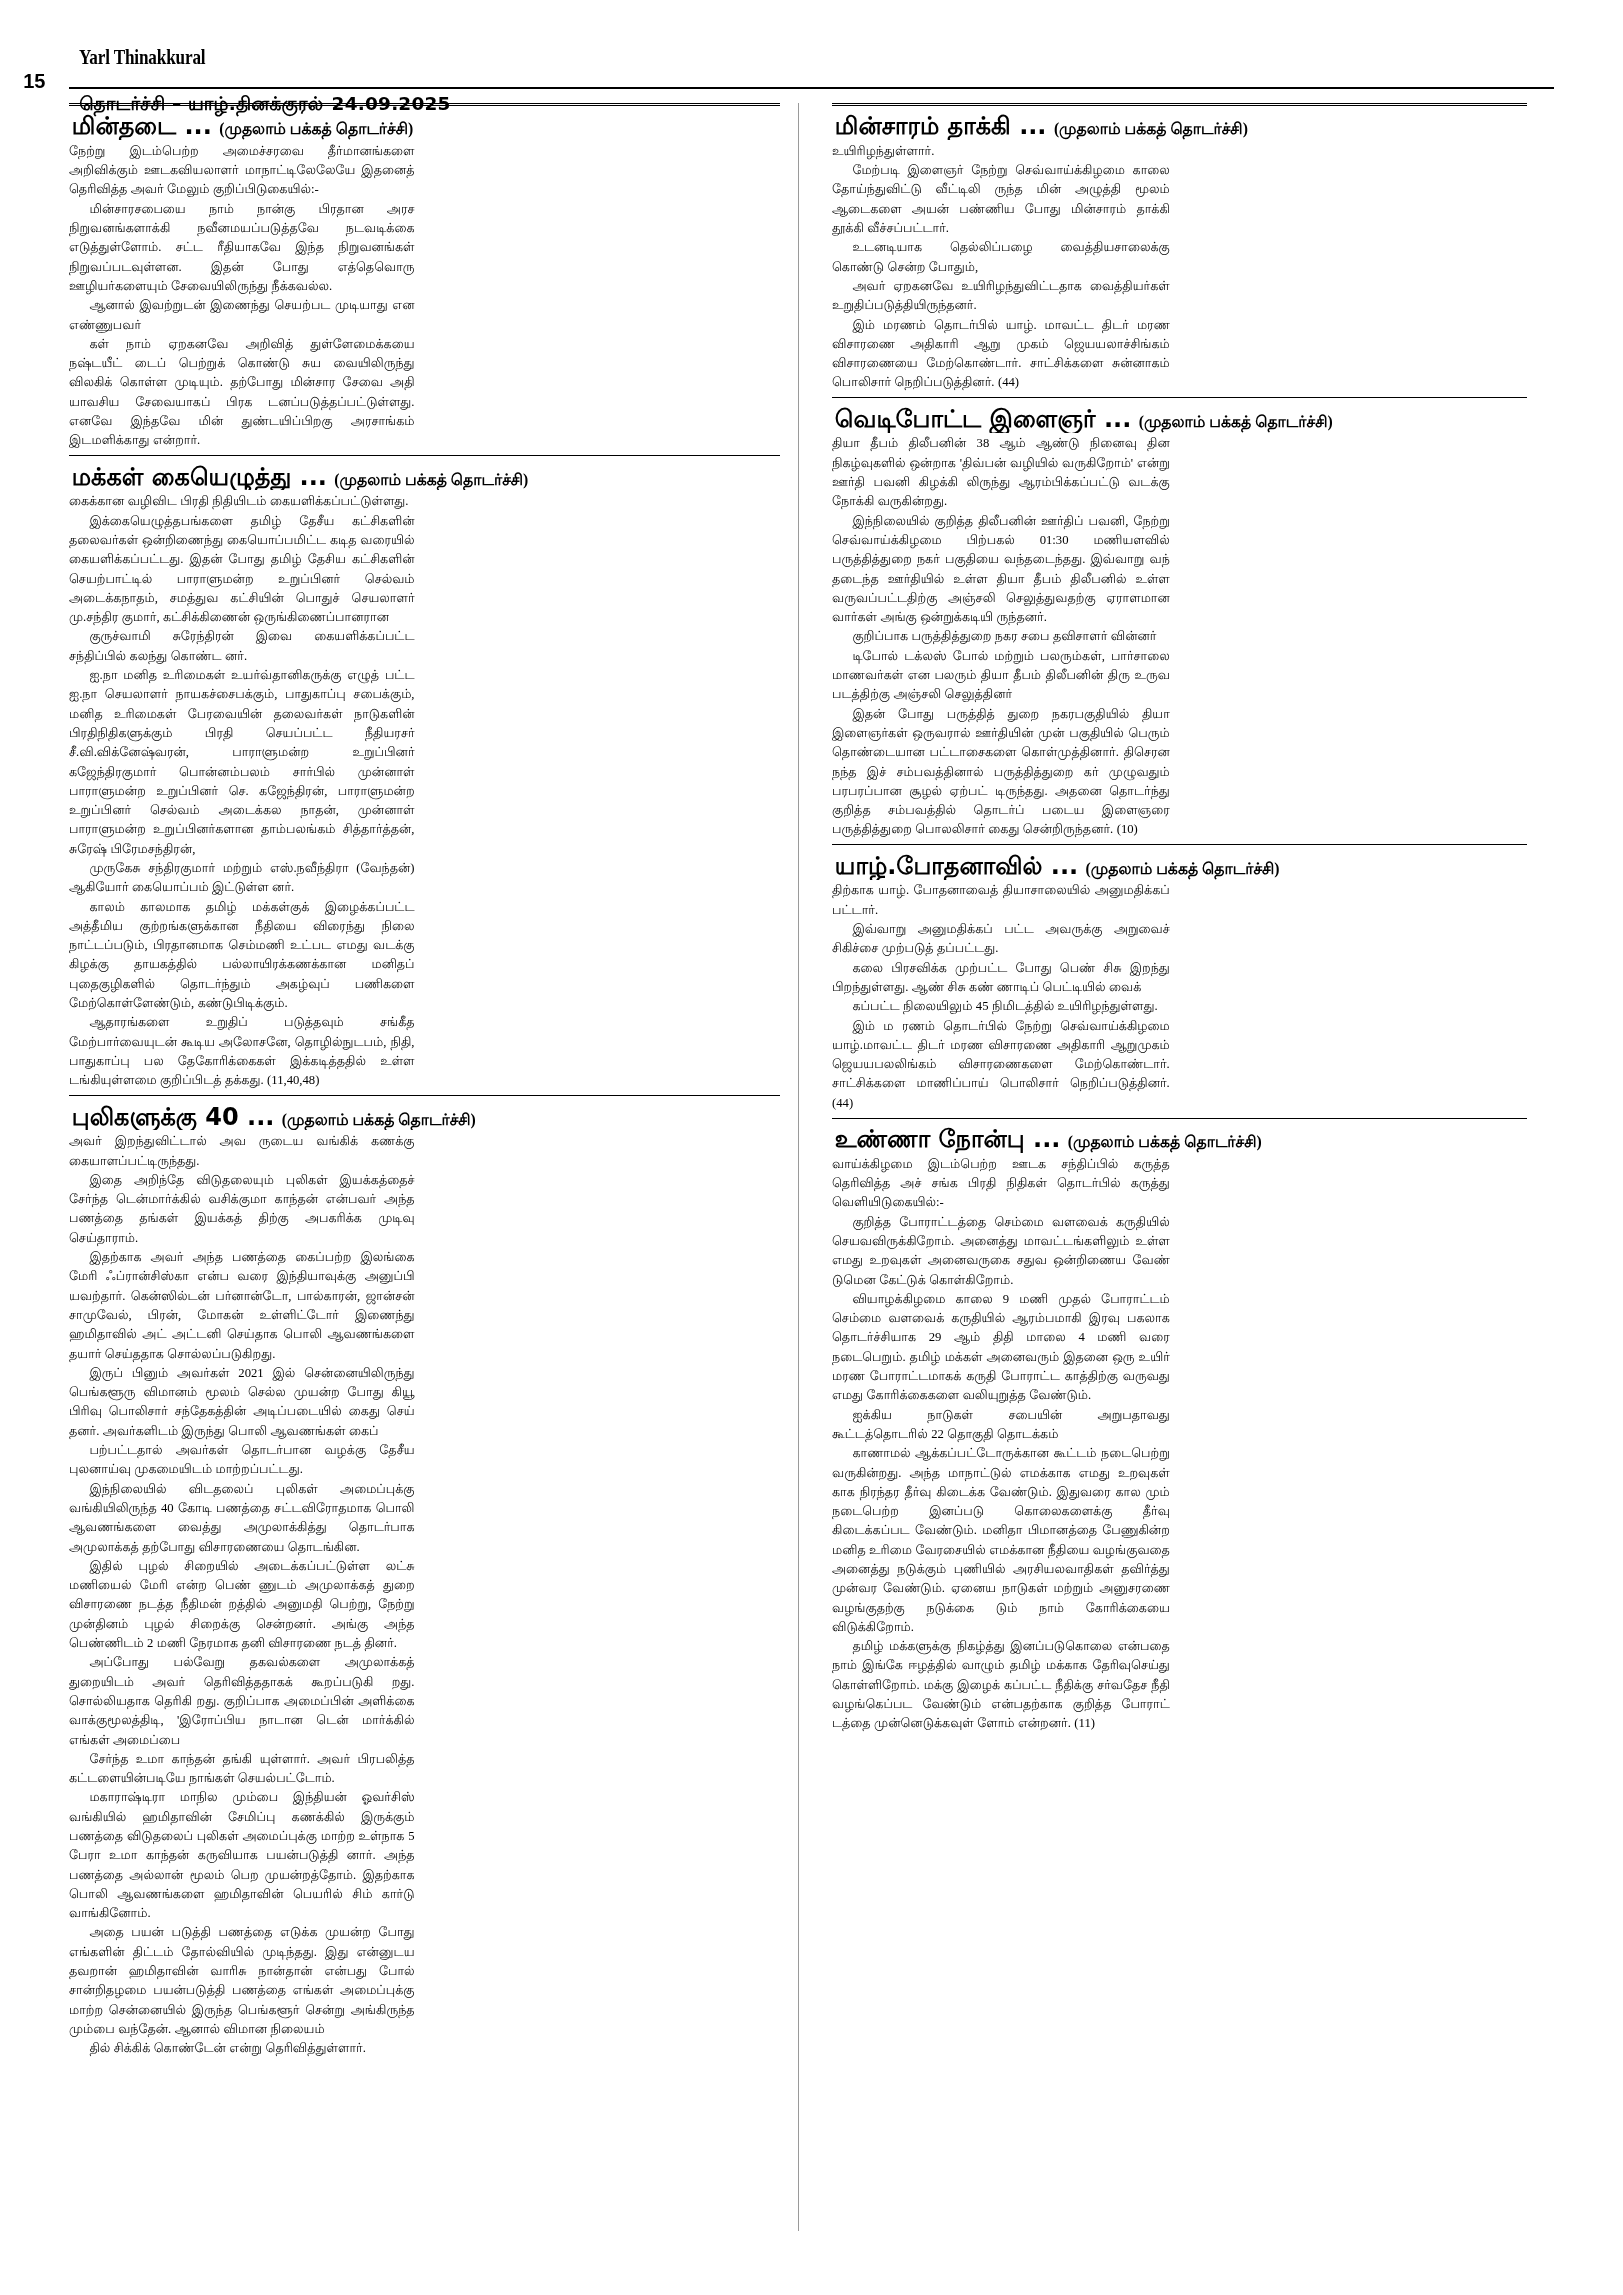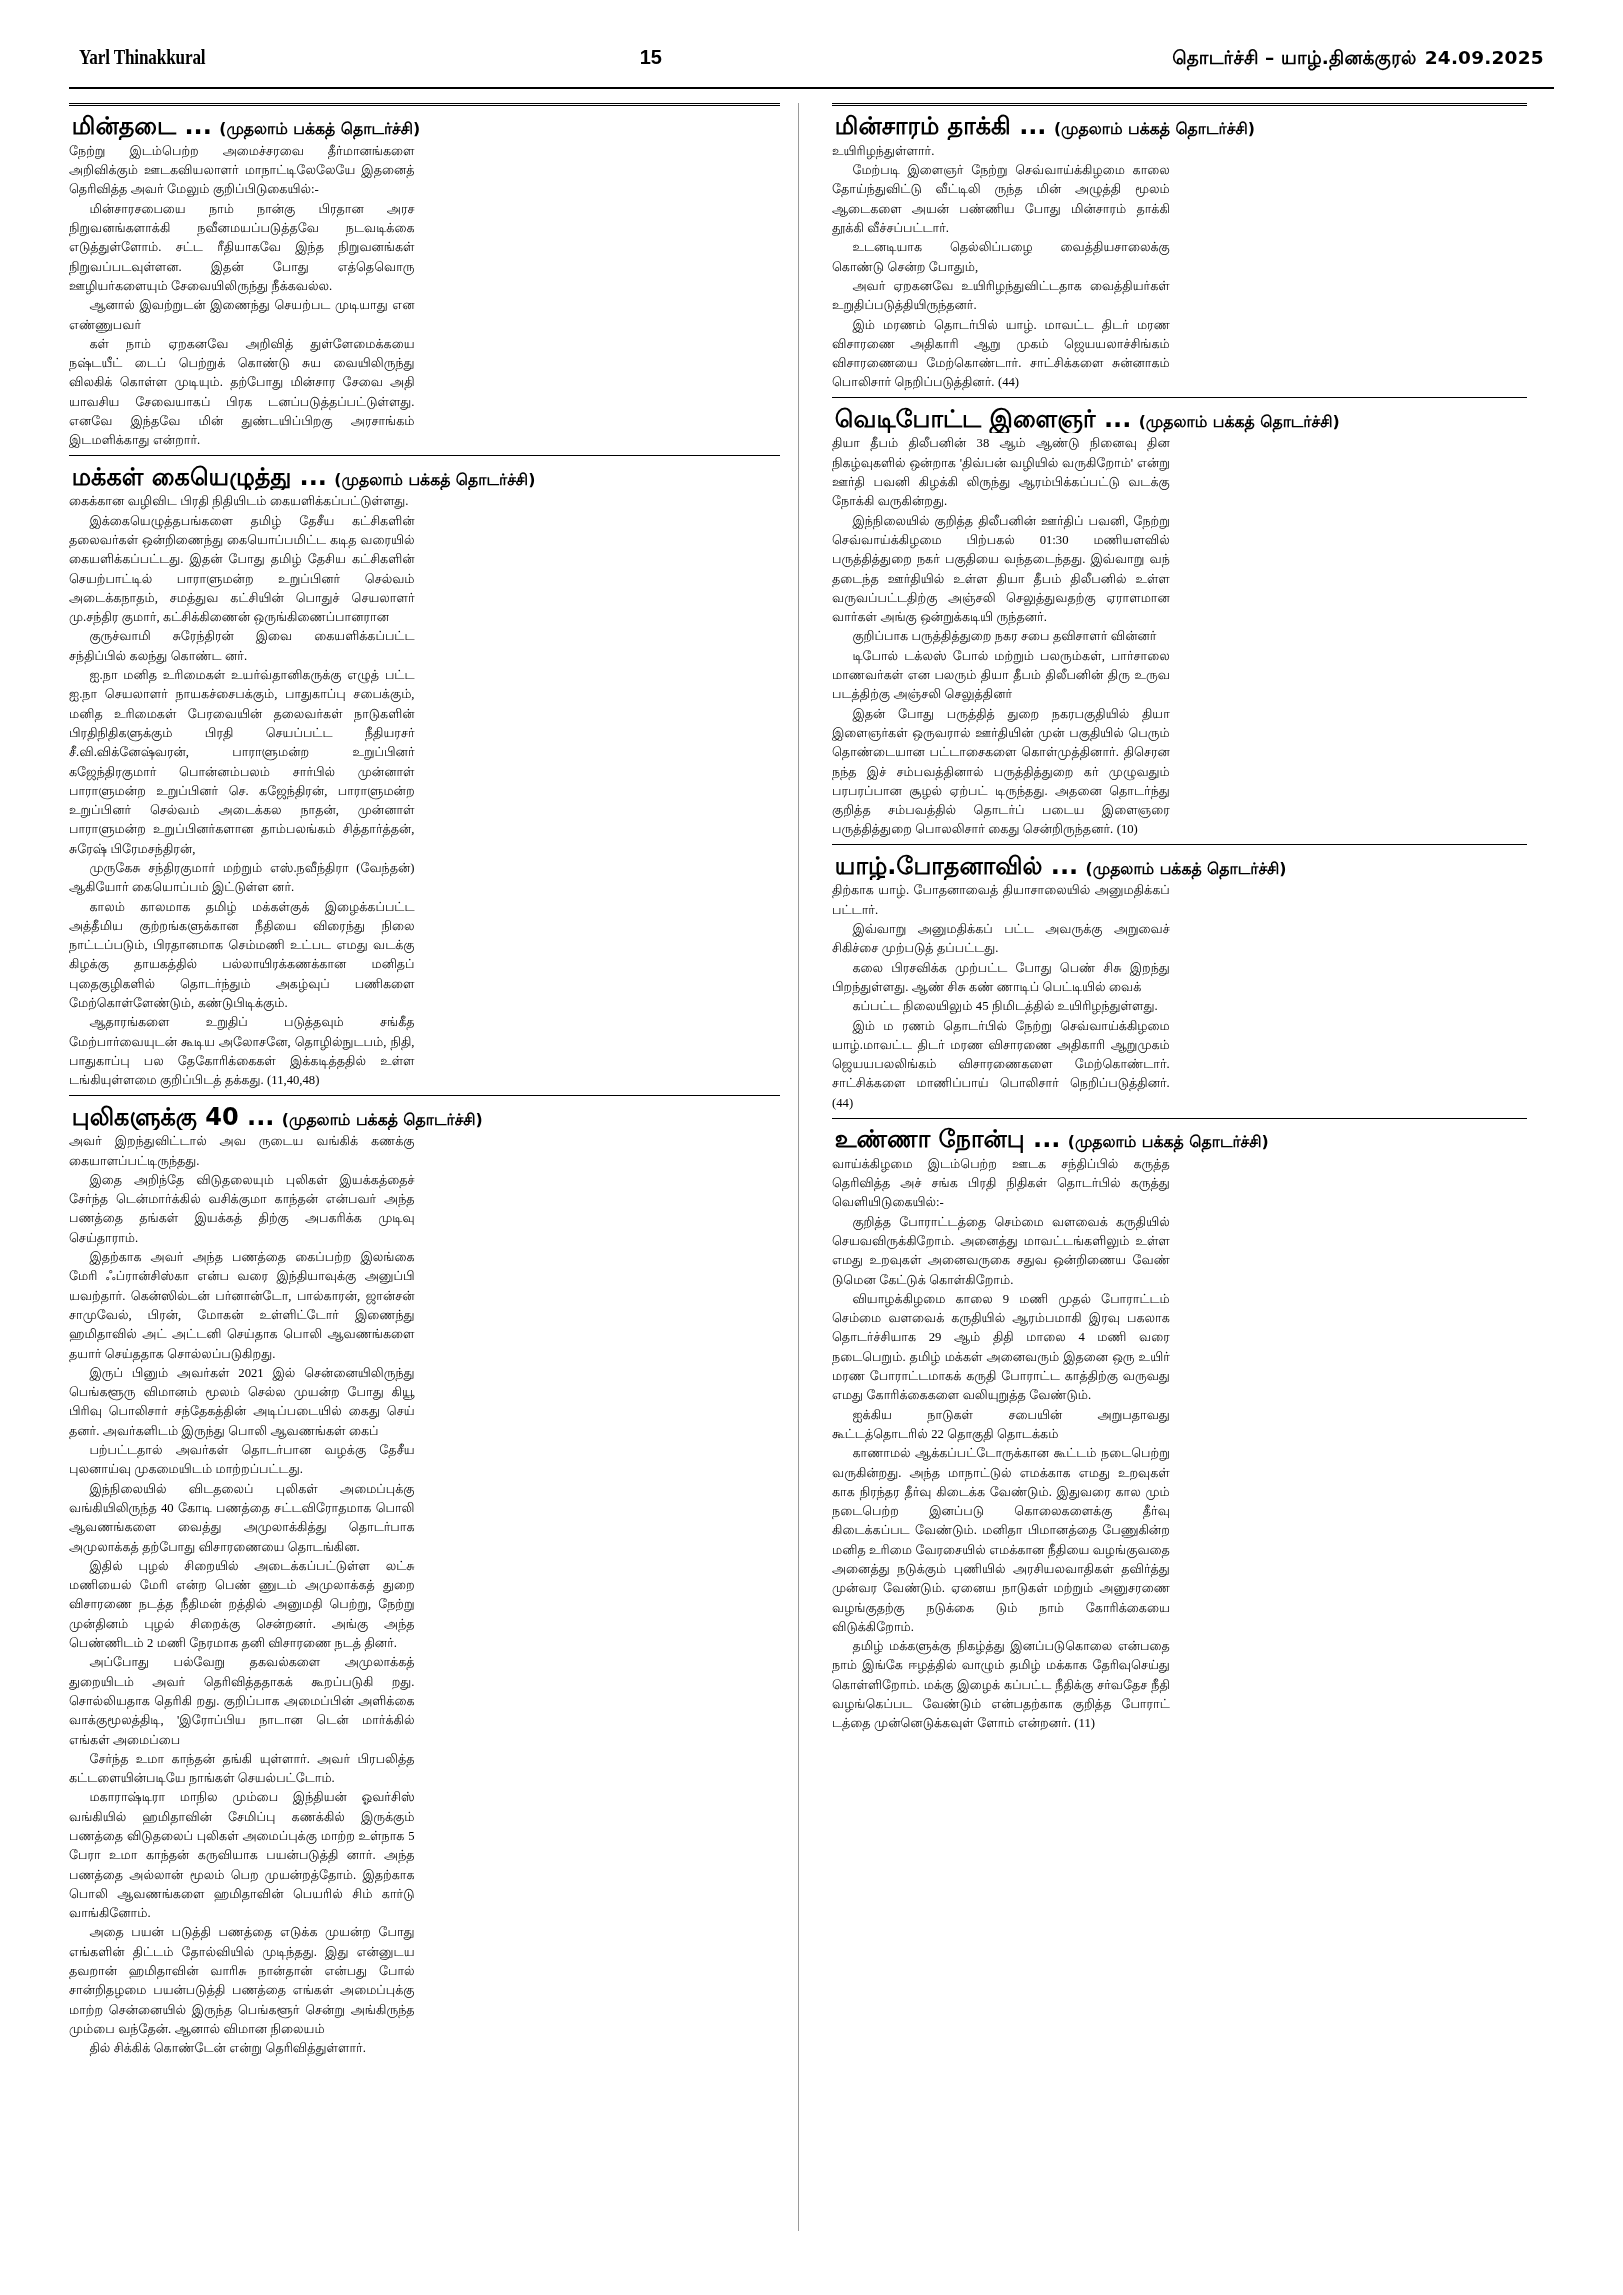--- a/index.html
+++ b/index.html
@@ -27,20 +27,21 @@
   }
 
   
   .masthead {
     display: flex;
     align-items: baseline;
     justify-content: space-between;
     height: 40px;
     padding: 0 10.2px;
     box-sizing: border-box;
+    flex-direction: column;
   }
   .masthead-left {
     font-family: "Liberation Serif", "DejaVu Serif", serif;
     font-size: 22px;
     font-weight: 700;
     letter-spacing: -0.2px;
     transform: scaleX(0.78);
     transform-origin: left bottom;
     white-space: nowrap;
   }
@@ -107,20 +108,21 @@
     margin: 0 0 1.9px 0;
     padding-left: 2.8px;
     white-space: nowrap;
     overflow: hidden;
   }
   .headline .kicker {
     font-size: 15.7px;
     font-weight: 700;
     padding-left: 7.4px;
     letter-spacing: 0;
+    font-family: Liberation Serif, serif;
   }
 
   
   .cols {
     column-count: 2;
     column-gap: 19.4px;
     column-fill: auto;
     font-family: Liberation Serif, serif;
     font-size: 12.7px;
     line-height: 1.52;

